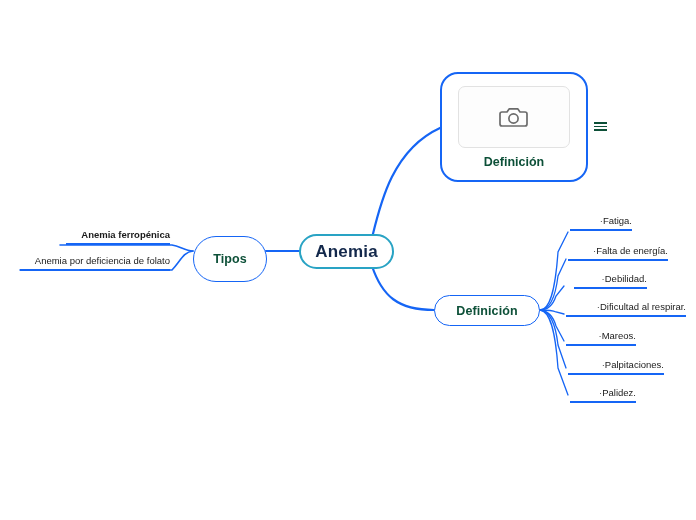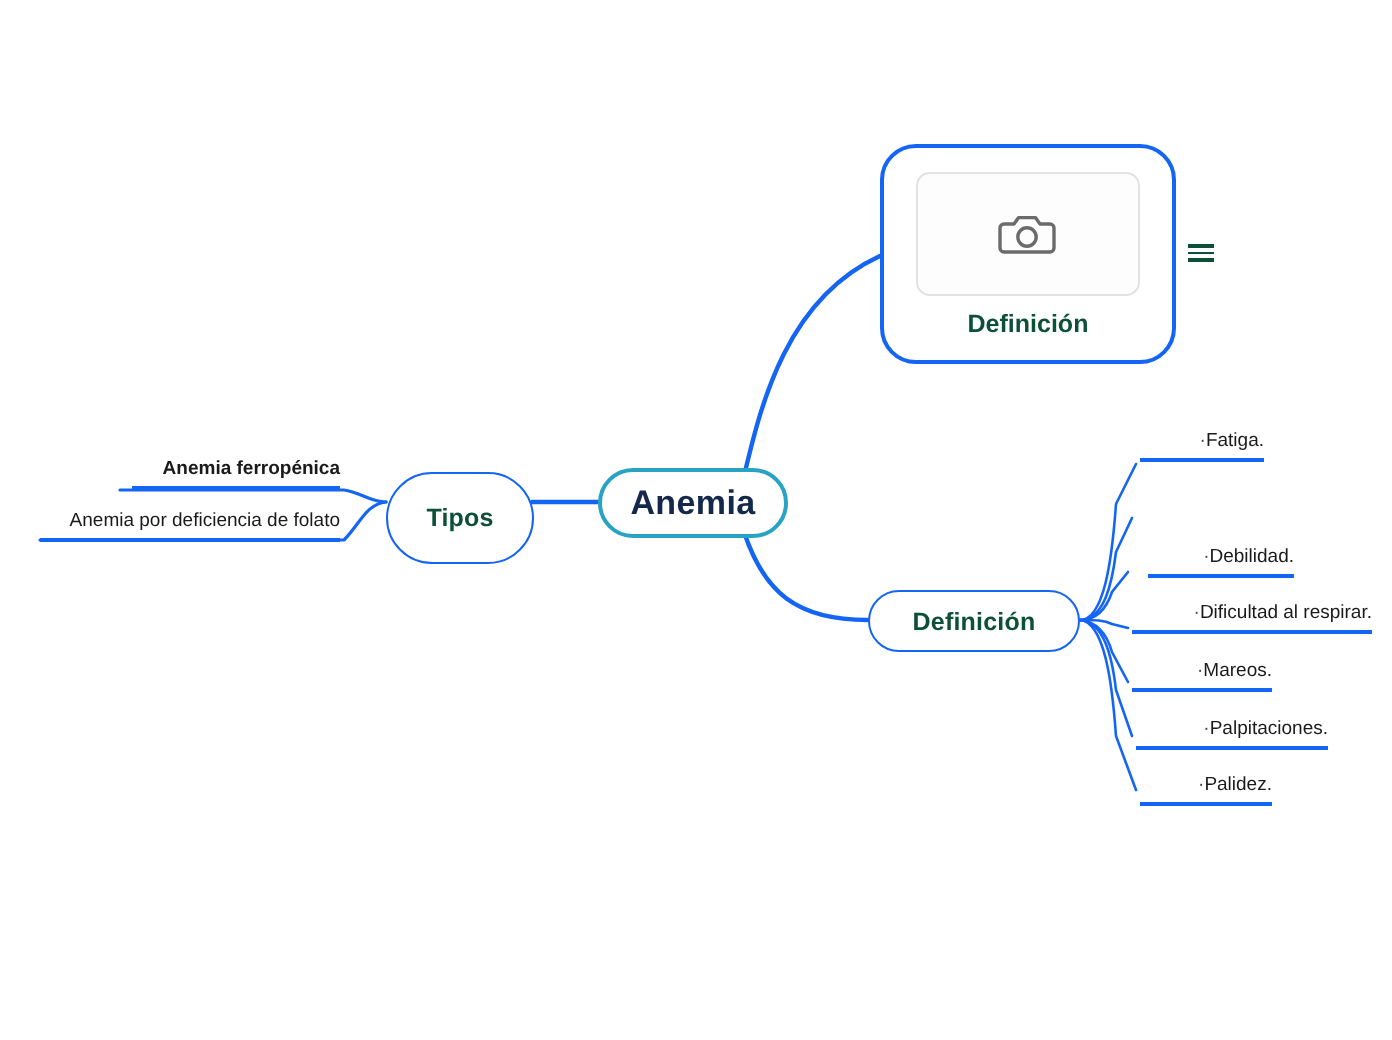--- a/index.html
+++ b/index.html
@@ -189,20 +189,26 @@
     <span>Definición</span>
   </div>
 
   <div class="leaf leaf-right" style="left:566px; top:214px;">
     <span class="leaf-text">
       <span class="bullet">·</span><span>Fatiga.</span>
     </span>
     <span class="leaf-rule" style="width:62px; margin-left:4px;"></span>
   </div>
 
+  <div class="leaf leaf-right" style="left:564px; top:244px;">
+    <span class="leaf-text">
+      <span class="bullet">·</span><span>Falta de energía.</span>
+    </span>
+    <span class="leaf-rule" style="width:100px; margin-left:4px;"></span>
+  </div>
 
   <div class="leaf leaf-right" style="left:570px; top:272px;">
     <span class="leaf-text">
       <span class="bullet">·</span><span>Debilidad.</span>
     </span>
     <span class="leaf-rule" style="width:73px; margin-left:4px;"></span>
   </div>
 
   <div class="leaf leaf-right" style="left:562px; top:300px;">
     <span class="leaf-text">

